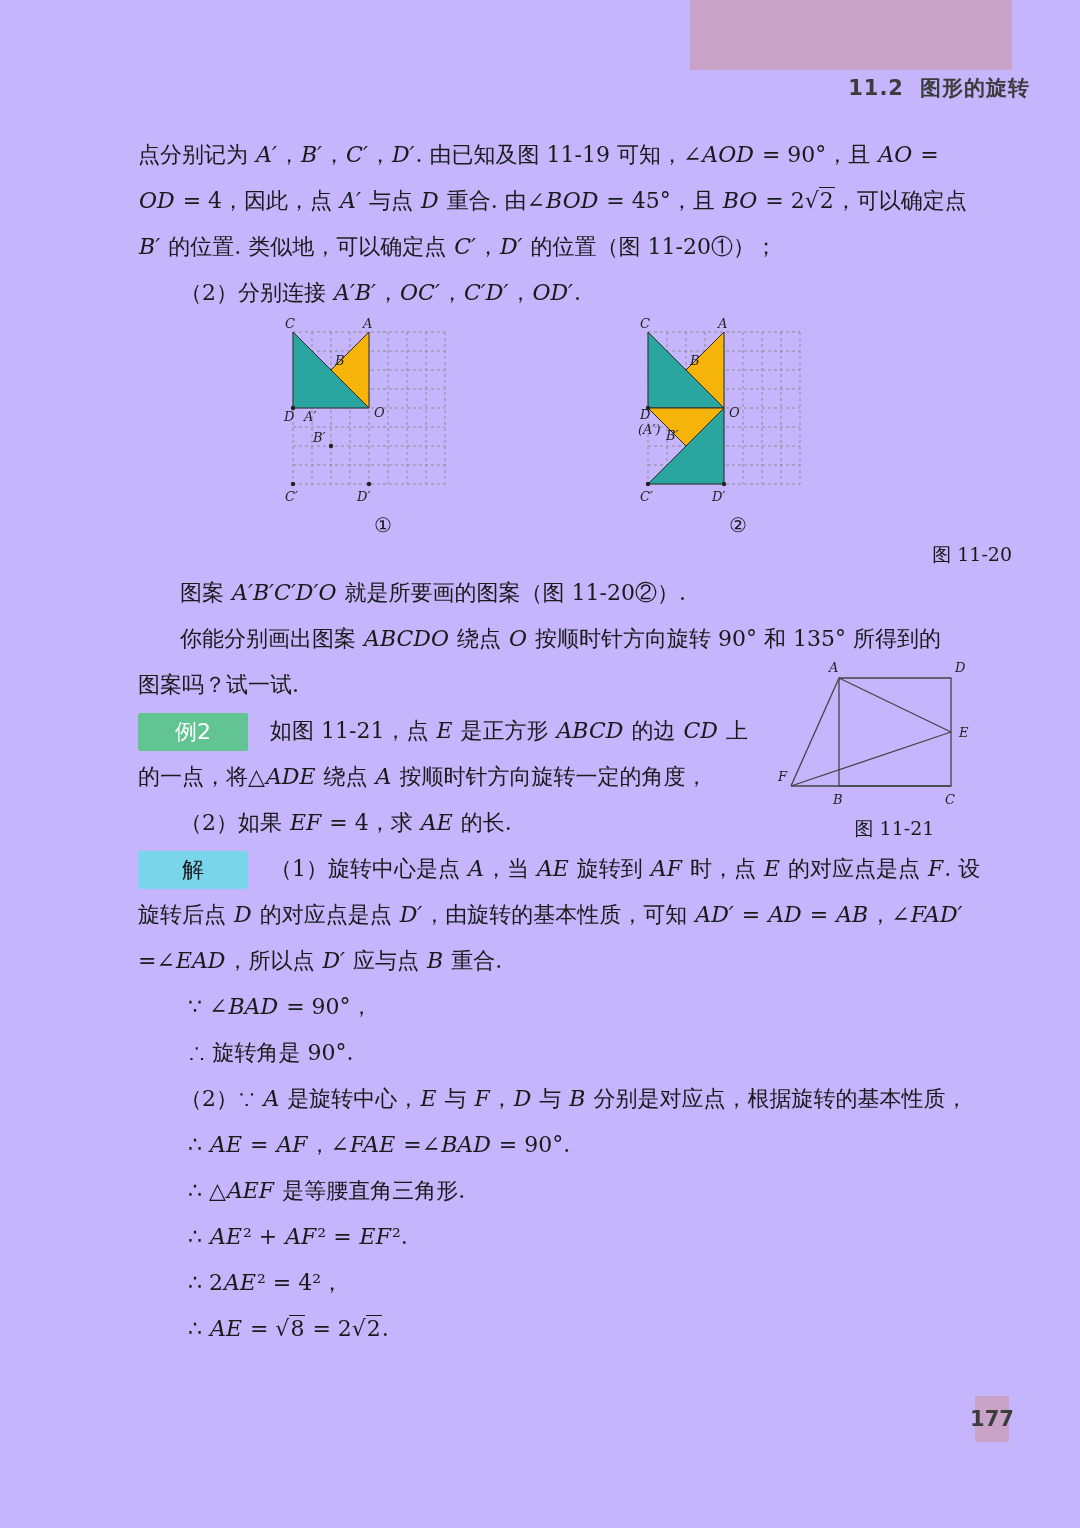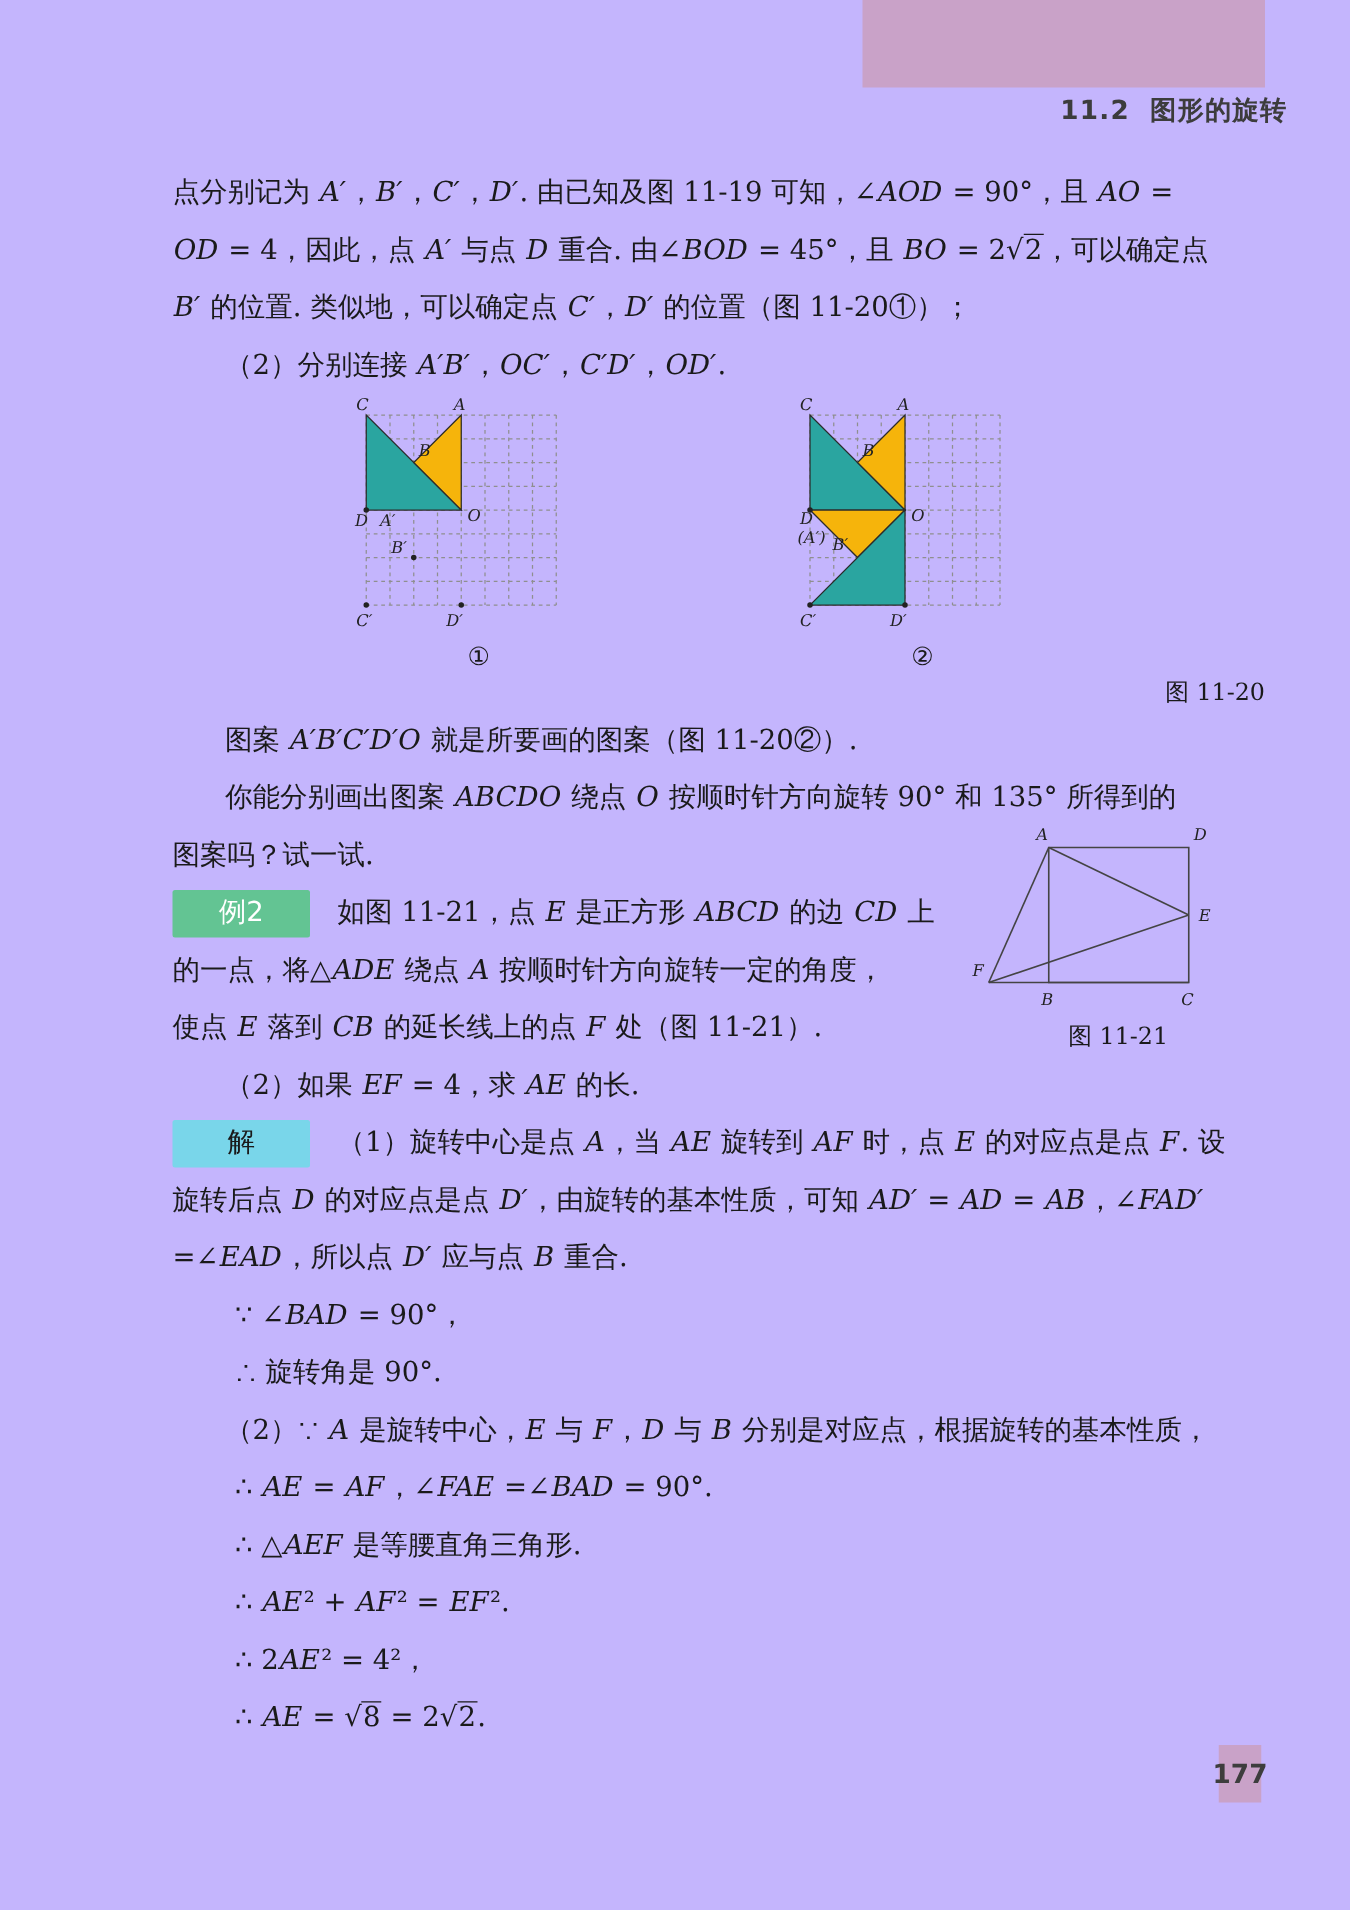--- a/index.html
+++ b/index.html
@@ -119,21 +119,20 @@
           <text class="flabel" x="178" y="14">D</text>
           <text class="flabel" x="182" y="79">E</text>
           <text class="flabel" x="56" y="146">B</text>
           <text class="flabel" x="168" y="146">C</text>
           <text class="flabel" x="1" y="123">F</text>
         </svg>
         <div class="caption21">图 11-21</div>
       </div>
       <div class="line"><span class="tag tag-green">例2</span><span>如图 11-21，点 <i>E</i> 是正方形 <i>ABCD</i> 的边 <i>CD</i> 上</span></div>
       <div class="line">的一点，将△<i>ADE</i> 绕点 <i>A</i> 按顺时针方向旋转一定的角度，</div>
-      <div class="line">使点 <i>E</i> 落到 <i>CB</i> 的延长线上的点 <i>F</i> 处（图 11-21）.</div>
       <div class="line ind1">（2）如果 <i>EF</i> = 4，求 <i>AE</i> 的长.</div>
     </div>
 
     <div class="solution">
       <div class="line"><span class="tag tag-cyan">解</span><span>（1）旋转中心是点 <i>A</i>，当 <i>AE</i> 旋转到 <i>AF</i> 时，点 <i>E</i> 的对应点是点 <i>F</i>. 设</span></div>
       <div class="line">旋转后点 <i>D</i> 的对应点是点 <i>D′</i>，由旋转的基本性质，可知 <i>AD′</i> = <i>AD</i> = <i>AB</i>，∠<i>FAD′</i></div>
       <div class="line">=∠<i>EAD</i>，所以点 <i>D′</i> 应与点 <i>B</i> 重合.</div>
       <div class="line ind2">∵ ∠<i>BAD</i> = 90°，</div>
       <div class="line ind2">∴ 旋转角是 90°.</div>
       <div class="line ind1">（2）∵ <i>A</i> 是旋转中心，<i>E</i> 与 <i>F</i>，<i>D</i> 与 <i>B</i> 分别是对应点，根据旋转的基本性质，</div>

